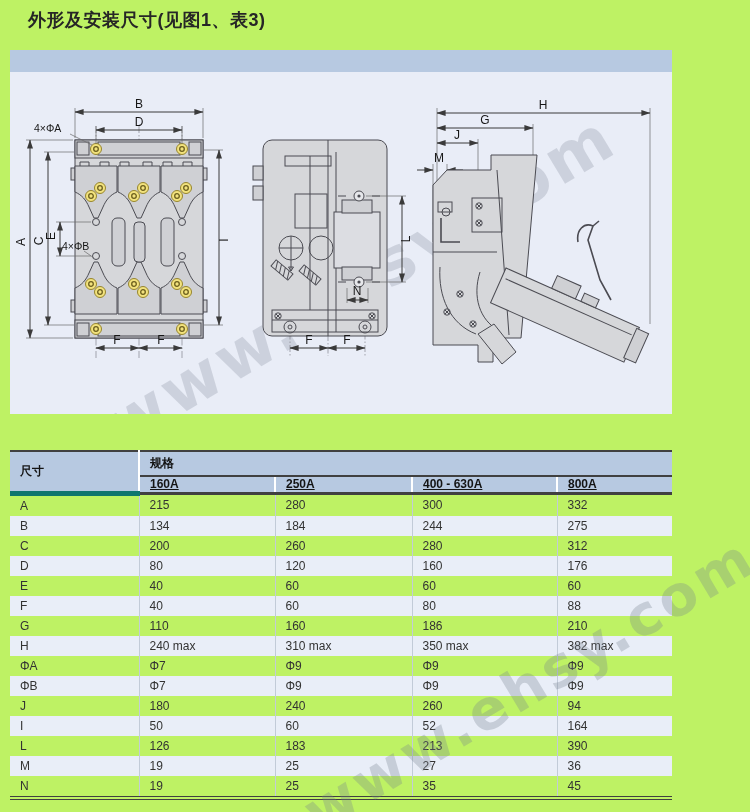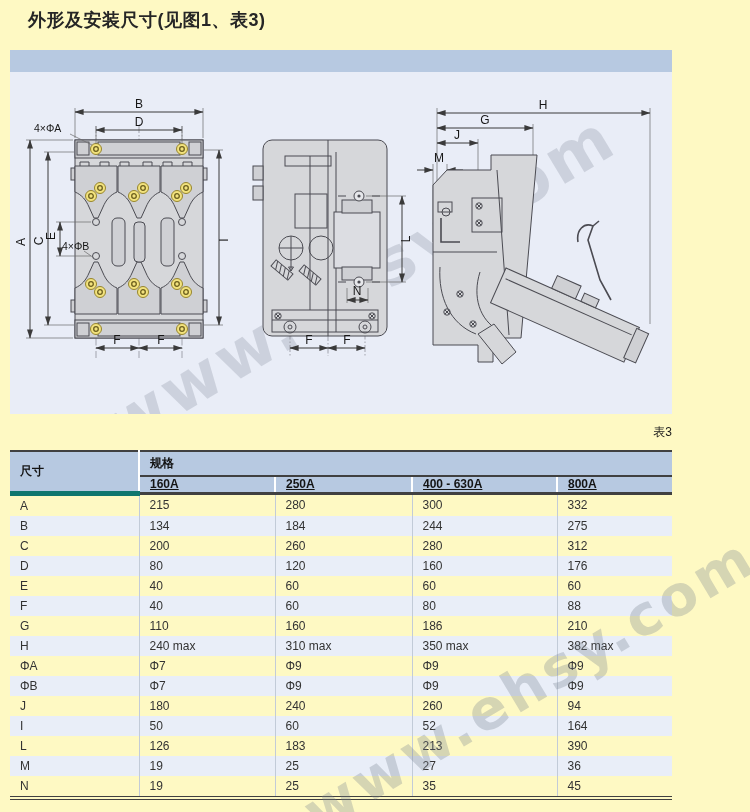--- a/index.html
+++ b/index.html
@@ -1,18 +1,18 @@
 <!DOCTYPE html>
 <html><head>
 <meta charset="utf-8">
 <style>
   * { margin:0; padding:0; box-sizing:border-box; }
   html,body { background:#ffffff; }
   body { font-family:"Liberation Sans","DejaVu Sans",sans-serif; }
-  .page { position:relative; width:750px; height:812px; background:#fef9c3; overflow:hidden; }
+  .page { position:relative; width:750px; height:812px; background:#bef264; overflow:hidden; }
 
   .page-title { position:absolute; left:28px; top:8px; font-size:18px; font-weight:600; color:#262626; letter-spacing:0.5px; }
 
   .figure-header { position:absolute; left:10px; top:50px; width:662px; height:22px; background:#b7c9e1; }
   .figure-label { position:absolute; right:8px; top:0; line-height:22px; font-size:12px; color:#1c1c1c;margin-top:35px; }
   .figure-body { position:absolute; left:10px; top:72px; width:662px; height:342px; background:#e9edf7; overflow:hidden; }
   .figure-body svg { position:absolute; left:0; top:0; }
 
   .wm { position:absolute; font-weight:700; letter-spacing:4px; white-space:nowrap; pointer-events:none;
         color:rgba(125,133,148,0.26); transform:rotate(-31deg); font-family:"DejaVu Sans",sans-serif; }
@@ -241,21 +241,20 @@
           <rect x="82" y="-9" width="16" height="9" class="inner-fill"></rect>
           <rect x="144" y="2" width="13" height="32" class="inner-fill"></rect>
           <line x1="4" y1="10" x2="142" y2="10" class="ln" stroke-width="0.7"></line>
         </g>
         <path d="M568,170 C566,158 574,150 583,154 L578,168 L590,208 L601,228" class="lnt"></path>
         <path d="M583,154 L589,149" class="lnt"></path>
       </g>
     </svg>
   </div>
 
-  <div class="table-caption">表3</div>
 
   <table class="dims">
     <colgroup>
       <col style="width:129px">
         <col style="width:136px">
         <col style="width:137px">
         <col style="width:145px">
         <col style="width:115px">
     </colgroup>
     <thead>

